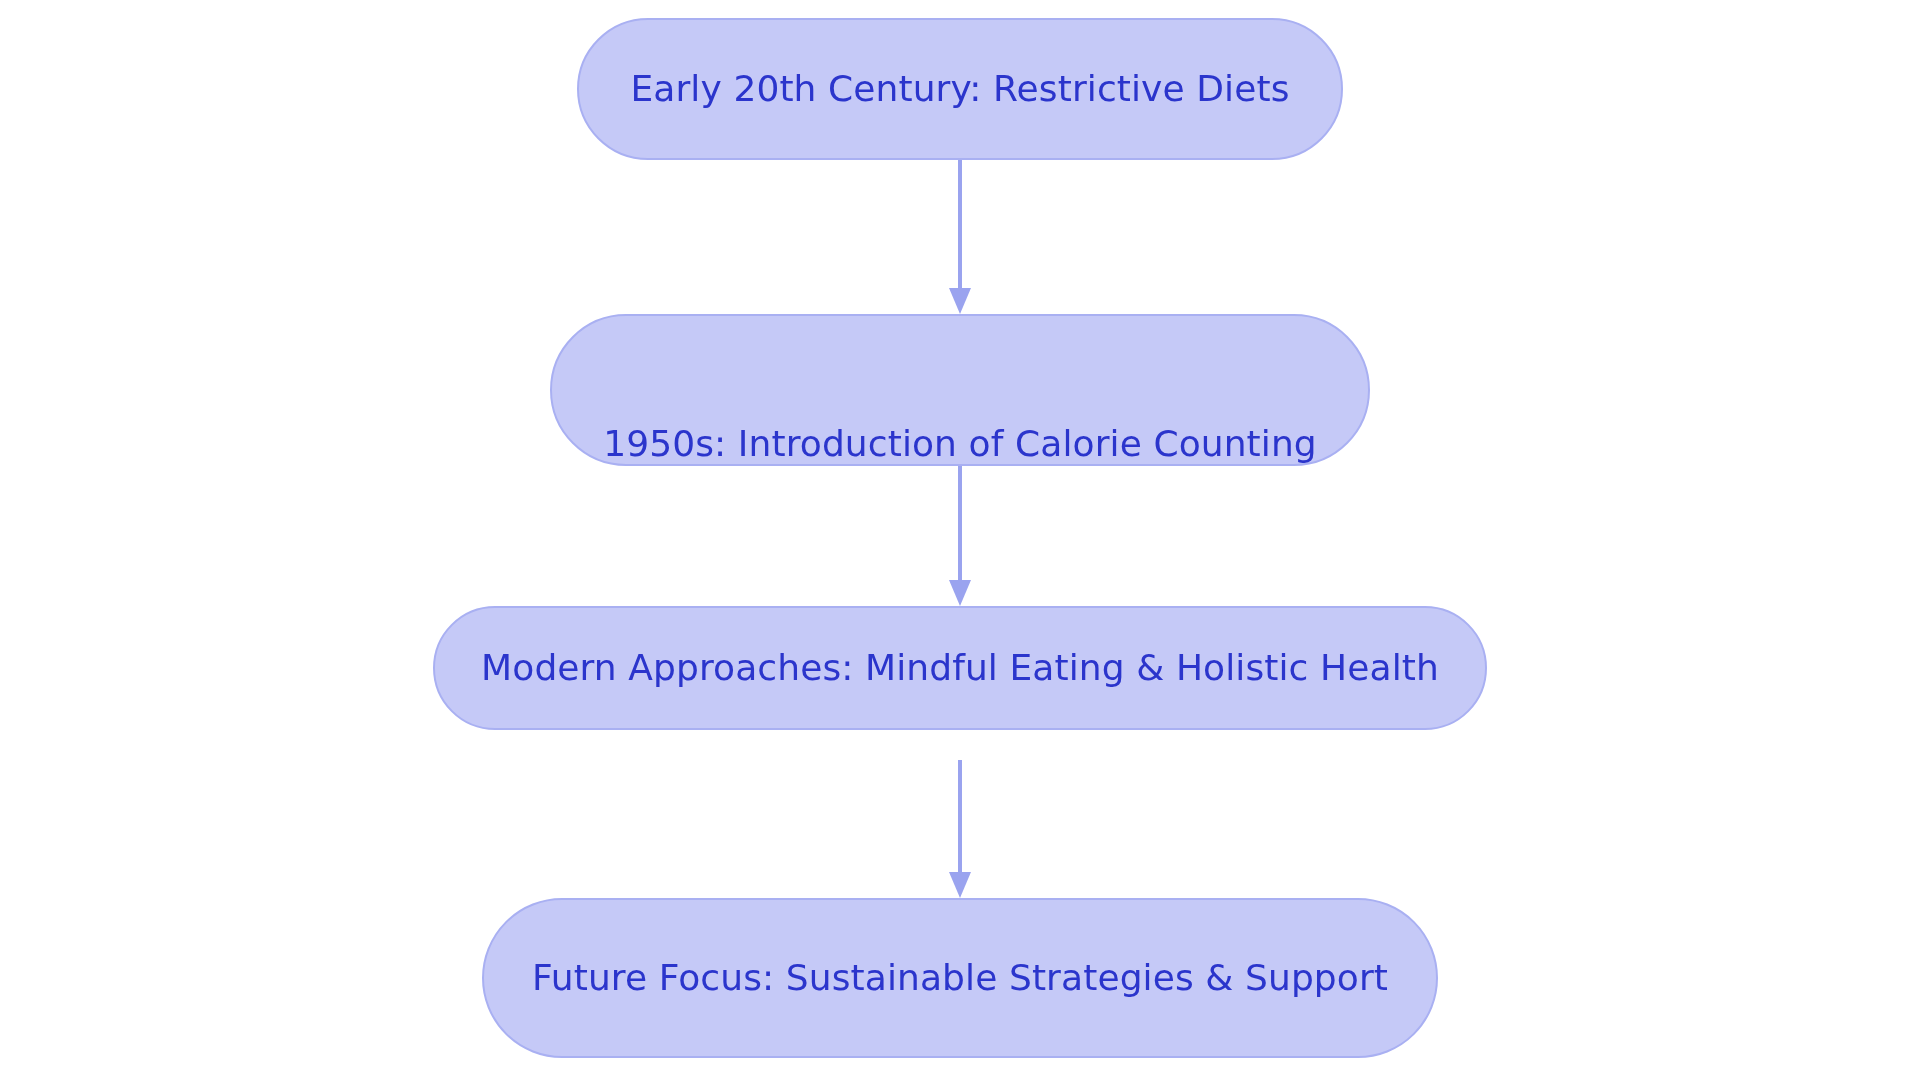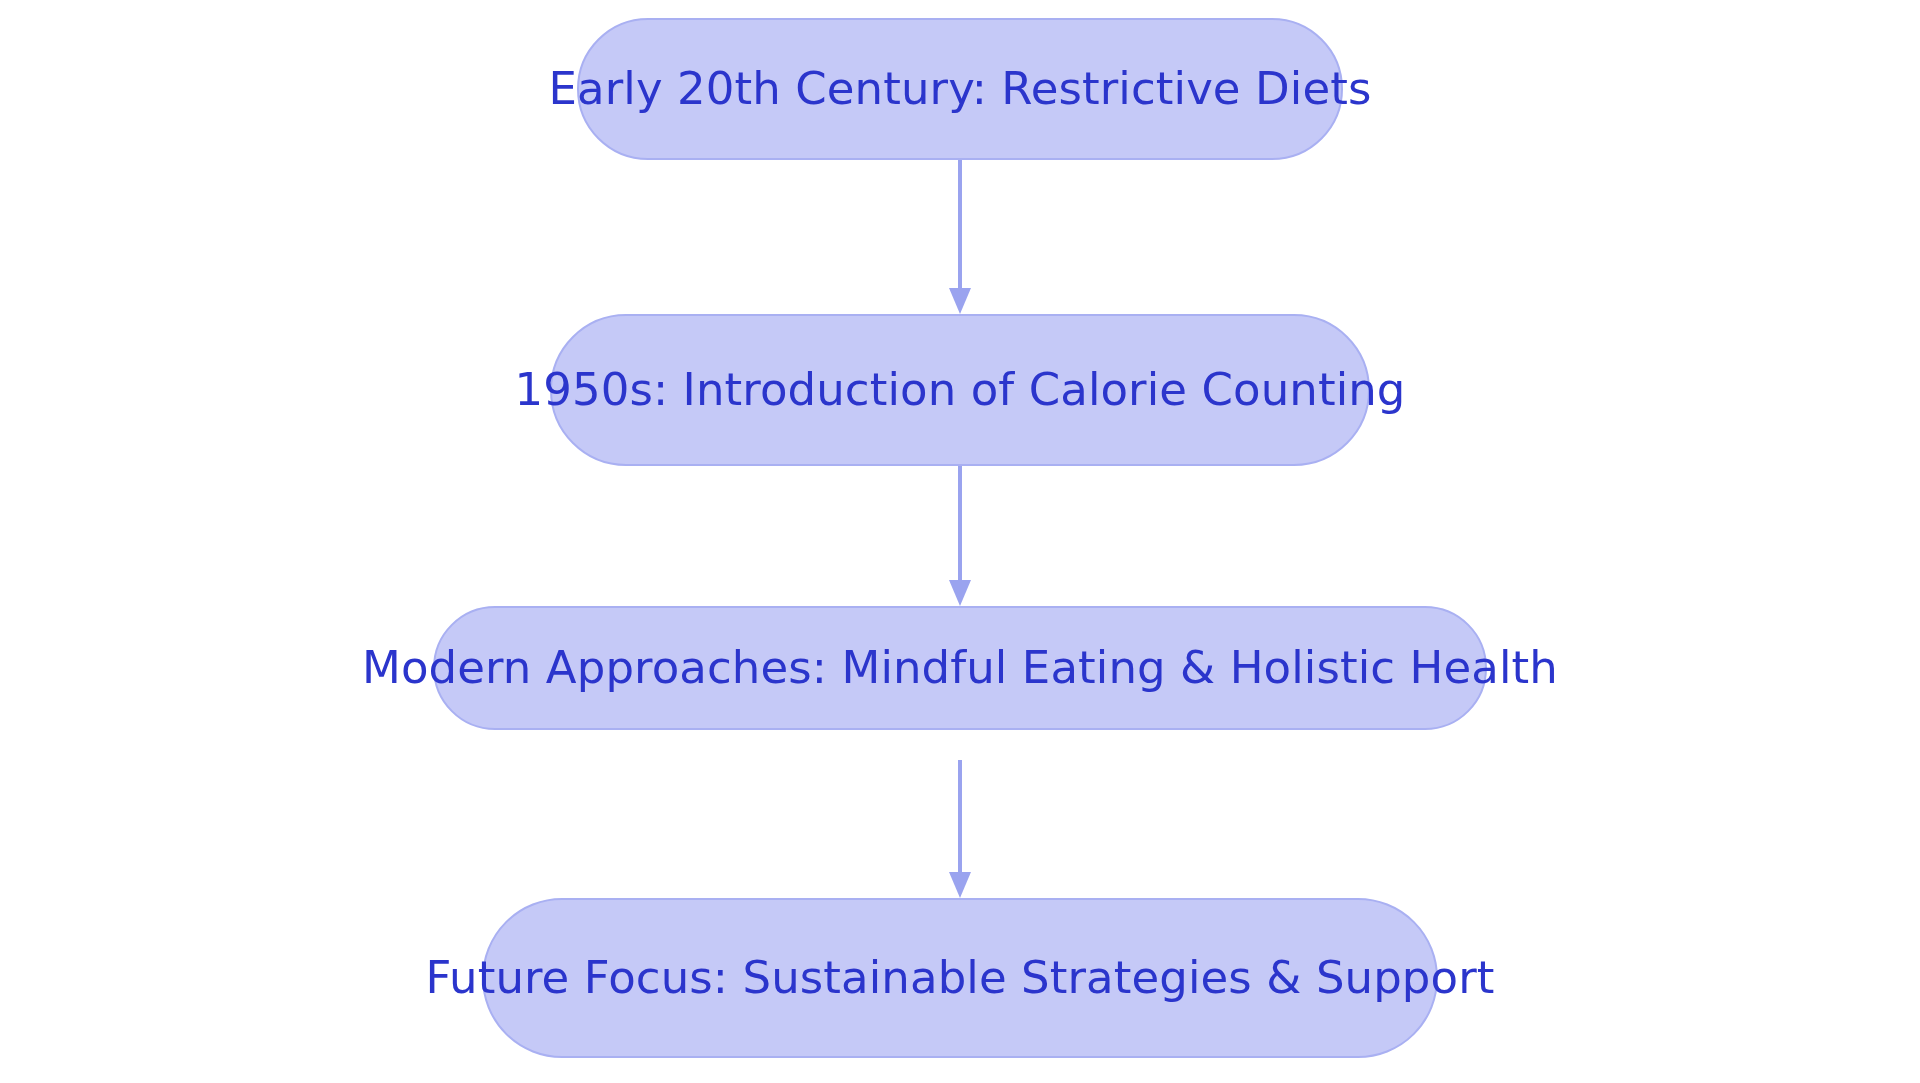--- a/index.html
+++ b/index.html
@@ -30,32 +30,32 @@
     background: #c5c9f7;
     border: 2px solid #a9b0f2;
     border-radius: 80px;
     left: 50%;
     transform: translateX(-50%);
   }
 
   .node-label {
     color: #2b35cc;
     font-family: "DejaVu Sans", sans-serif;
-    font-size: 45px;
+    font-size: 36px;
     font-weight: 400;
     line-height: 1.1;
     letter-spacing: 0.1px;
     white-space: nowrap;
     text-align: center;
     padding: 0 18px;
   }
 
   
   #node-0 { top: 18px;  width: 766px;  height: 142px; }
-  #node-1 { top: 314px; width: 820px;  height: 152px; }
+  #node-1 { top: 314px; width: 820px;  height: 152px; align-items: flex-end; }
   #node-2 { top: 606px; width: 1054px; height: 124px; }
   #node-3 { top: 898px; width: 956px;  height: 160px; }
 
   .connector {
     position: absolute;
     left: 50%;
     transform: translateX(-50%);
     width: 40px;
     pointer-events: none;
   }

